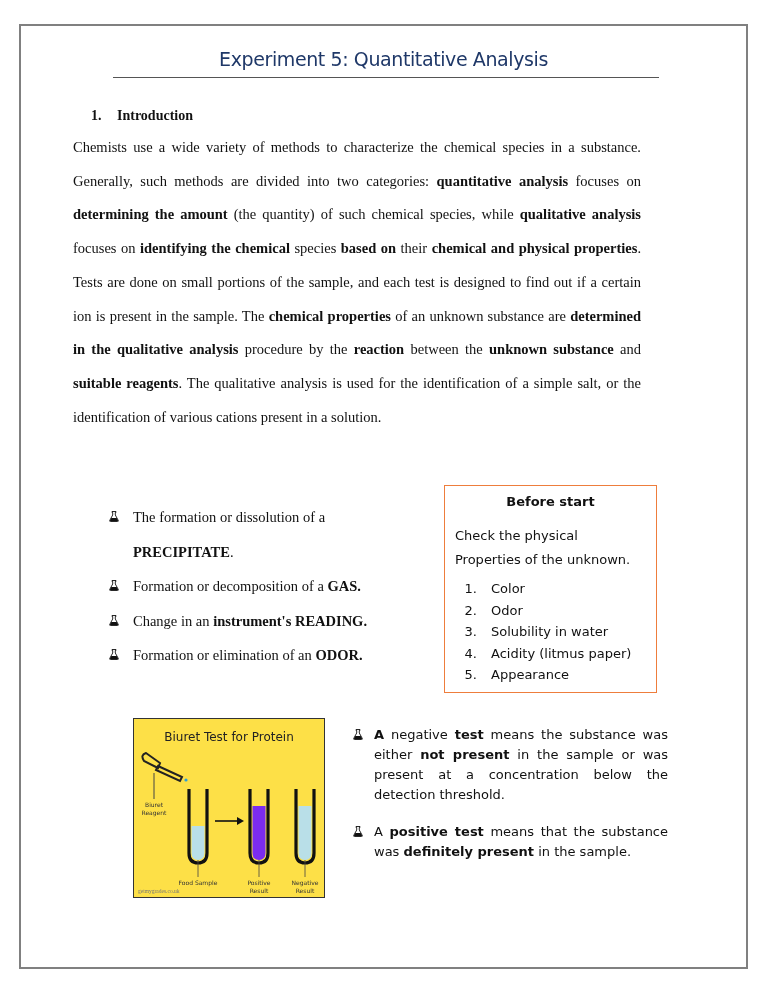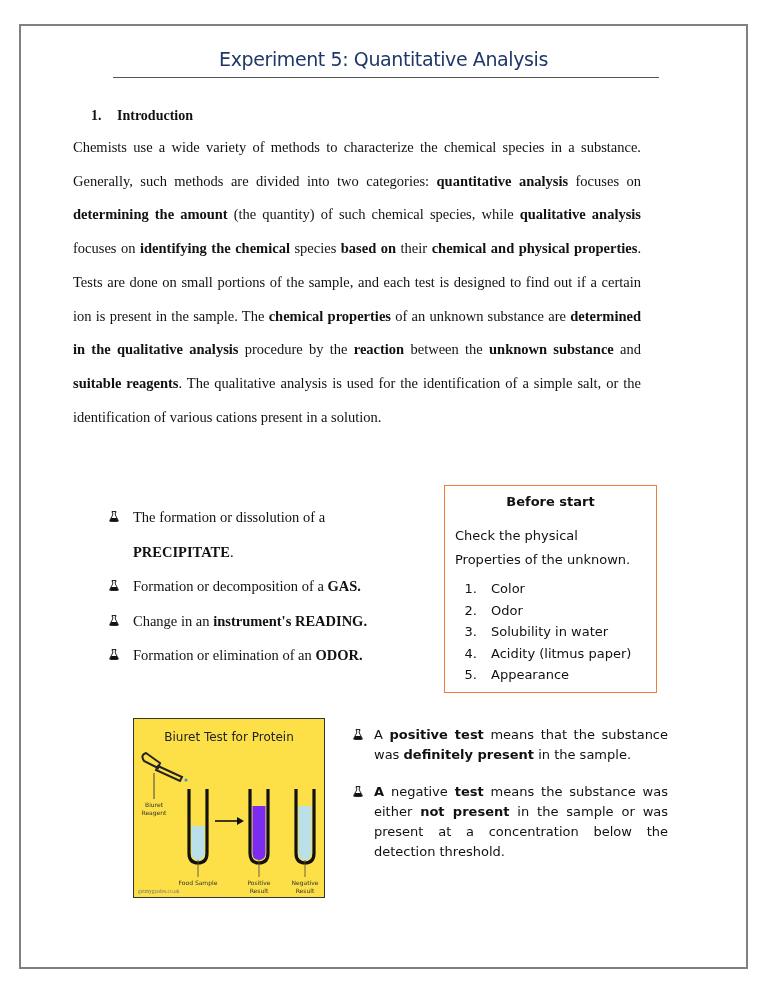--- a/index.html
+++ b/index.html
@@ -164,19 +164,19 @@
       <text x="171" y="166" text-anchor="middle" font-size="6" fill="#333">Negative</text>
       <text x="171" y="174" text-anchor="middle" font-size="6" fill="#333">Result</text>
       <text x="4" y="174" font-size="5.5" fill="#777" font-family="Liberation Serif, serif">getmygrades.co.uk</text>
     </svg>
   </div>
 
   <ul class="results sans" id="results">
       <li><svg class="flask" viewBox="0 0 10 11" xmlns="http://www.w3.org/2000/svg">
           <path d="M3 0.5 L7 0.5 L7 1.5 L6.3 1.5 L6.3 4 L9.3 9.5 Q9.6 10.5 8.6 10.5 L1.4 10.5 Q0.4 10.5 0.7 9.5 L3.7 4 L3.7 1.5 L3 1.5 Z" fill="#fff" stroke="#111" stroke-width="0.9"></path>
           <path d="M2.3 7 L7.7 7 L9 9.6 Q9.2 10.1 8.6 10.1 L1.4 10.1 Q0.8 10.1 1 9.6 Z" fill="#111"></path>
-        </svg><span>A </span><b>positive test</b><span> means that the substance was </span><b>definitely present</b><span> in the sample.</span></li>
+        </svg><b>A</b><span> negative </span><b>test</b><span> means the substance was either </span><b>not present</b><span> in the sample or was present at a concentration below the detection threshold.</span></li>
       <li><svg class="flask" viewBox="0 0 10 11" xmlns="http://www.w3.org/2000/svg">
           <path d="M3 0.5 L7 0.5 L7 1.5 L6.3 1.5 L6.3 4 L9.3 9.5 Q9.6 10.5 8.6 10.5 L1.4 10.5 Q0.4 10.5 0.7 9.5 L3.7 4 L3.7 1.5 L3 1.5 Z" fill="#fff" stroke="#111" stroke-width="0.9"></path>
           <path d="M2.3 7 L7.7 7 L9 9.6 Q9.2 10.1 8.6 10.1 L1.4 10.1 Q0.8 10.1 1 9.6 Z" fill="#111"></path>
-        </svg><b>A</b><span> negative </span><b>test</b><span> means the substance was either </span><b>not present</b><span> in the sample or was present at a concentration below the detection threshold.</span></li>
+        </svg><span>A </span><b>positive test</b><span> means that the substance was </span><b>definitely present</b><span> in the sample.</span></li>
     </ul>
 </div>
 
 </body></html>

